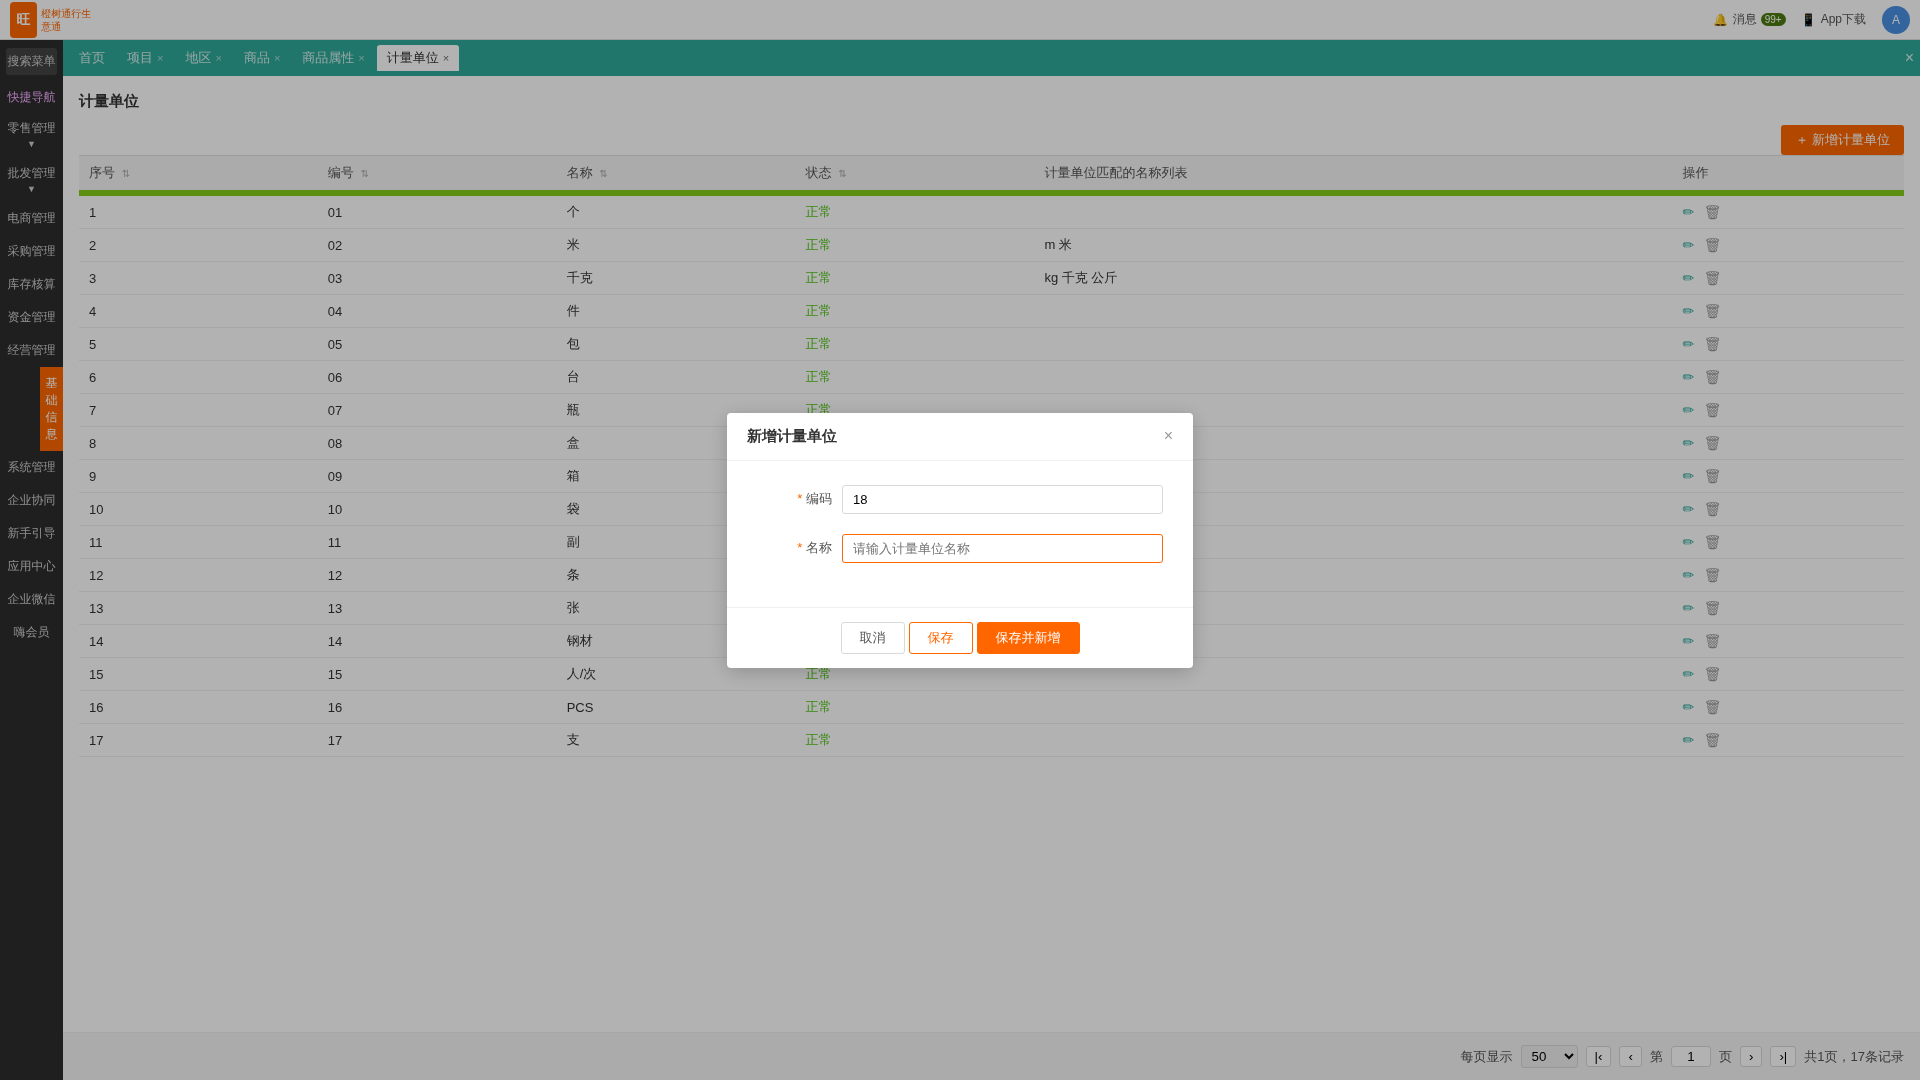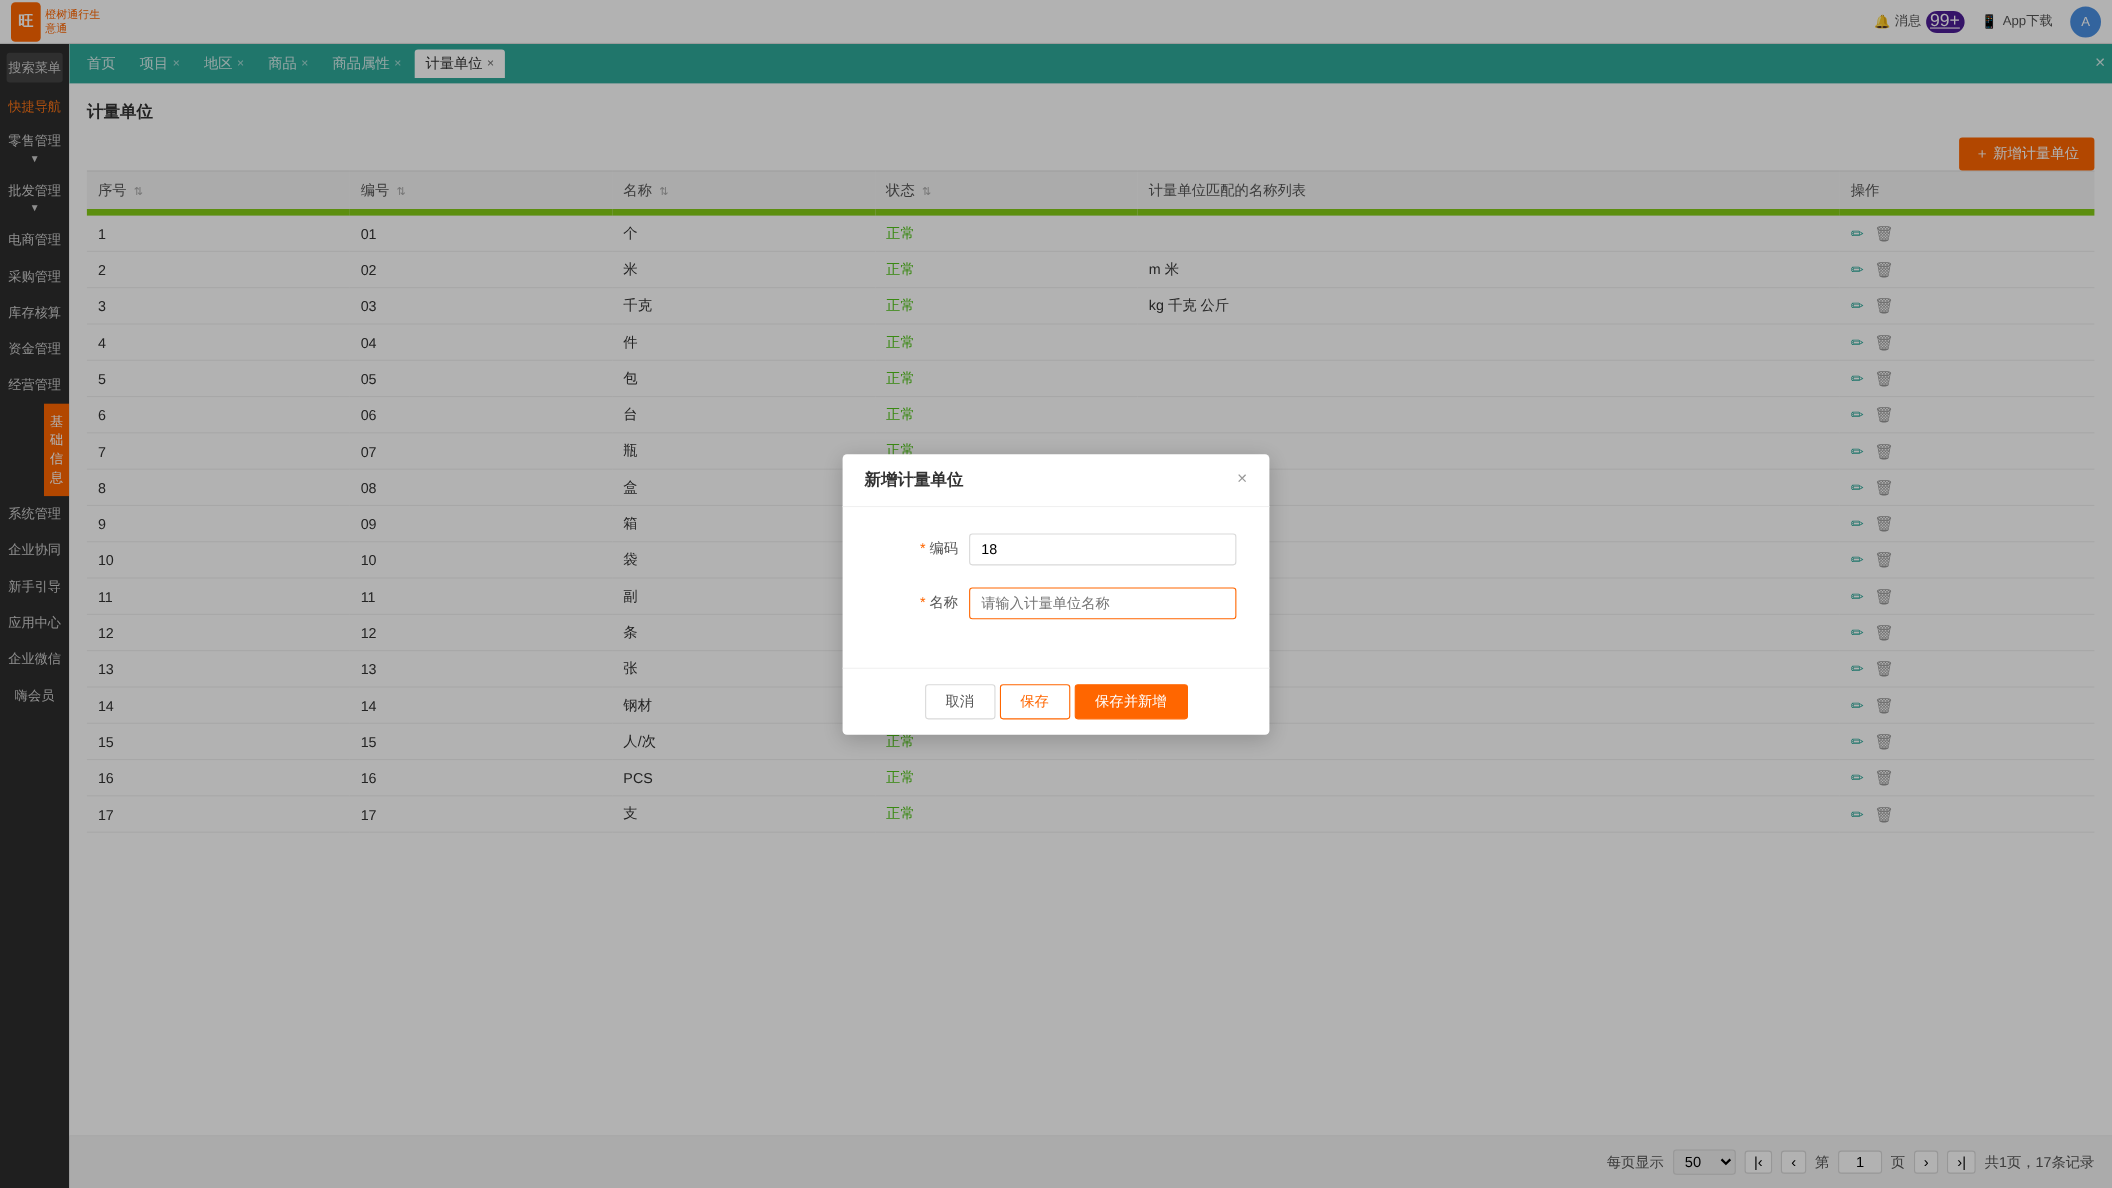--- a/index.html
+++ b/index.html
@@ -8,31 +8,31 @@
     
     .app-container { display: flex; flex-direction: column; height: 1080px; width: 1920px; }
 
     
     .top-bar { height: 40px; background: #fff; display: flex; align-items: center; padding: 0 10px; border-bottom: 1px solid #e0e0e0; flex-shrink: 0; }
     .logo-area { display: flex; align-items: center; width: 84px; }
     .logo-icon { width: 36px; height: 36px; background: #f60; border-radius: 4px; display: flex; align-items: center; justify-content: center; color: white; font-weight: bold; font-size: 14px; }
     .logo-text { font-size: 11px; color: #f60; margin-left: 4px; line-height: 1.2; }
     .top-bar-right { margin-left: auto; display: flex; align-items: center; gap: 16px; }
     .top-bar-btn { display: flex; align-items: center; gap: 4px; color: #555; font-size: 12px; cursor: pointer; }
-    .notification-badge { background: #4c1d95; color: white; border-radius: 10px; font-size: 16px; padding: 1px 4px; text-decoration: underline; }
+    .notification-badge { background: #4d7c0f; color: white; border-radius: 10px; font-size: 10px; padding: 1px 4px; }
     .user-avatar { width: 28px; height: 28px; border-radius: 50%; background: #4a90e2; display: flex; align-items: center; justify-content: center; color: white; font-size: 12px; }
 
     
     .main-area { display: flex; flex: 1; overflow: hidden; }
 
     
     .sidebar { width: 63px; background: #2d2d2d; display: flex; flex-direction: column; flex-shrink: 0; }
     .sidebar-search { padding: 8px 6px; }
     .sidebar-search-btn { width: 100%; background: #444; border: none; color: #ccc; padding: 5px 0; border-radius: 3px; font-size: 12px; cursor: pointer; text-align: center; }
-    .sidebar-nav-btn { padding: 6px 0; text-align: center; color: #f97316; font-size: 12px; cursor: pointer; }
+    .sidebar-nav-btn { padding: 6px 0; text-align: center; color: #f0abfc; font-size: 12px; cursor: pointer; }
     .sidebar-item { padding: 8px 4px; text-align: center; color: #ccc; font-size: 12px; cursor: pointer; display: flex; flex-direction: column; align-items: center; gap: 2px; }
     .sidebar-item.active { background: #f60; color: white; margin-left: 40px; }
 
     
     .content-area { flex: 1; display: flex; flex-direction: column; overflow: hidden; background: #f5f5f5; }
 
     
     .tab-bar { background: #2ea99a; display: flex; align-items: center; height: 36px; padding: 0 6px; gap: 2px; flex-shrink: 0; }
     .tab { display: flex; align-items: center; padding: 4px 10px; border-radius: 3px 3px 0 0; font-size: 13px; cursor: pointer; color: rgba(255,255,255,0.8); gap: 4px; }
     .tab.active { background: white; color: #333; }
@@ -56,21 +56,21 @@
     .action-delete { color: #999; cursor: pointer; font-size: 14px; }
 
     
     .pagination { display: flex; align-items: center; justify-content: flex-end; padding: 12px 16px; gap: 8px; font-size: 13px; color: #555; border-top: 1px solid #f0f0f0; }
     .page-size-select { padding: 2px 6px; border: 1px solid #d9d9d9; border-radius: 3px; }
     .page-btn { border: 1px solid #d9d9d9; background: white; padding: 2px 8px; cursor: pointer; border-radius: 3px; }
     .page-input { width: 40px; text-align: center; border: 1px solid #d9d9d9; border-radius: 3px; padding: 2px 4px; }
 
     
     .modal-overlay { position: fixed; top: 0; left: 0; width: 100%; height: 100%; background: rgba(0,0,0,0.3); z-index: 1000; display: flex; align-items: center; justify-content: center; }
-    .modal { background: white; border-radius: 4px; width: 388px; box-shadow: 0 4px 20px rgba(0,0,0,0.2); }
+    .modal { background: white; border-radius: 4px; width: 466px; box-shadow: 0 4px 20px rgba(0,0,0,0.2); }
     .modal-header { display: flex; align-items: center; justify-content: space-between; padding: 14px 20px; border-bottom: 1px solid #f0f0f0; }
     .modal-title { font-size: 15px; font-weight: bold; color: #333; }
     .modal-close { cursor: pointer; color: #999; font-size: 16px; }
     .modal-body { padding: 24px 30px; margin-left: 15px; }
     .form-row { display: flex; align-items: center; margin-bottom: 20px; gap: 10px; }
     .form-label { width: 60px; text-align: right; color: #555; font-size: 13px; flex-shrink: 0; }
     .form-label.required::before { content: '* '; color: #f60; }
     .form-input { flex: 1; padding: 6px 10px; border: 1px solid #d9d9d9; border-radius: 3px; font-size: 13px; outline: none; }
     .form-input.name-input { border-color: #f60; }
     .modal-footer { display: flex; justify-content: center; gap: 4px; padding: 14px 20px; border-top: 1px solid #f0f0f0; }

